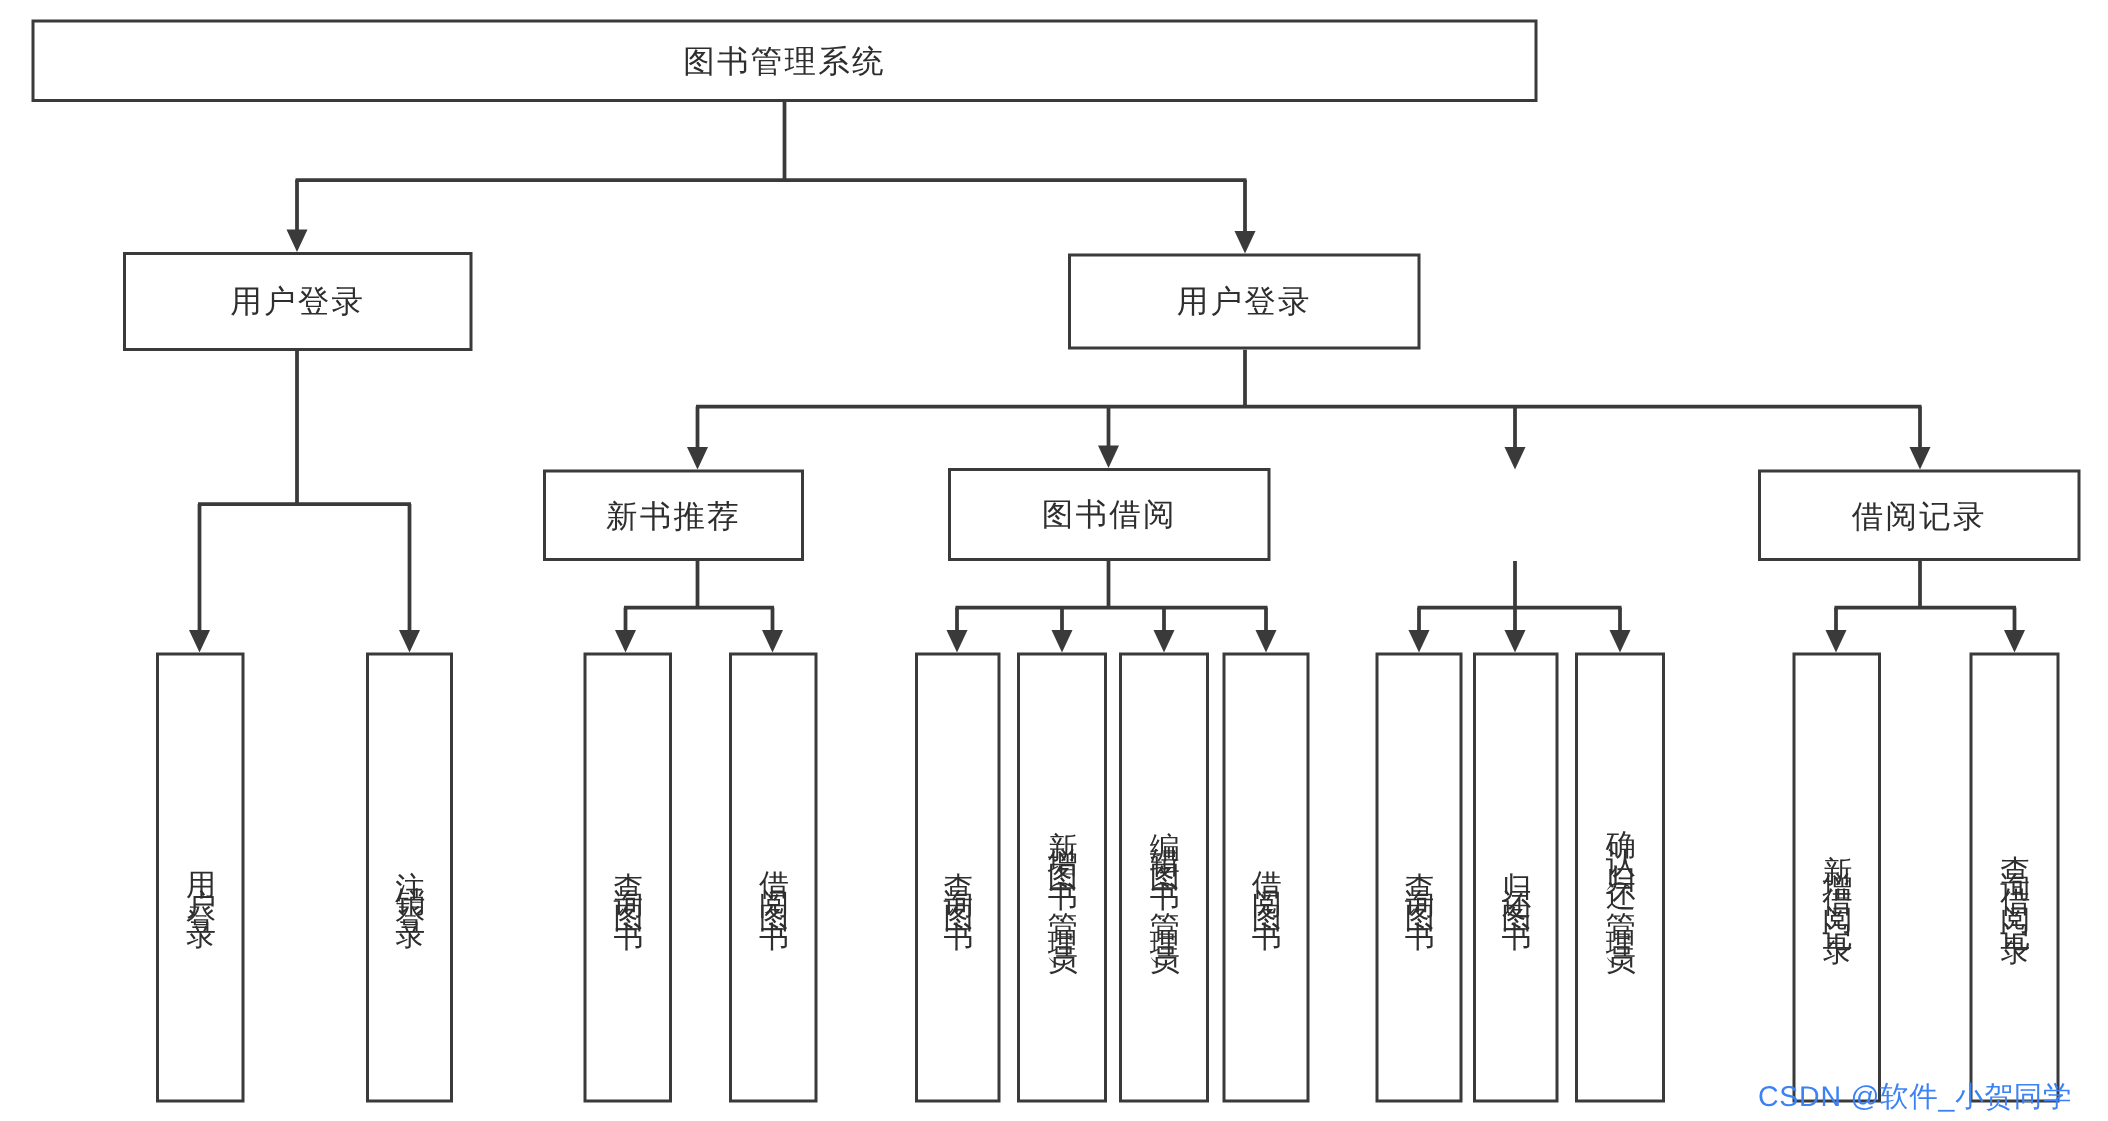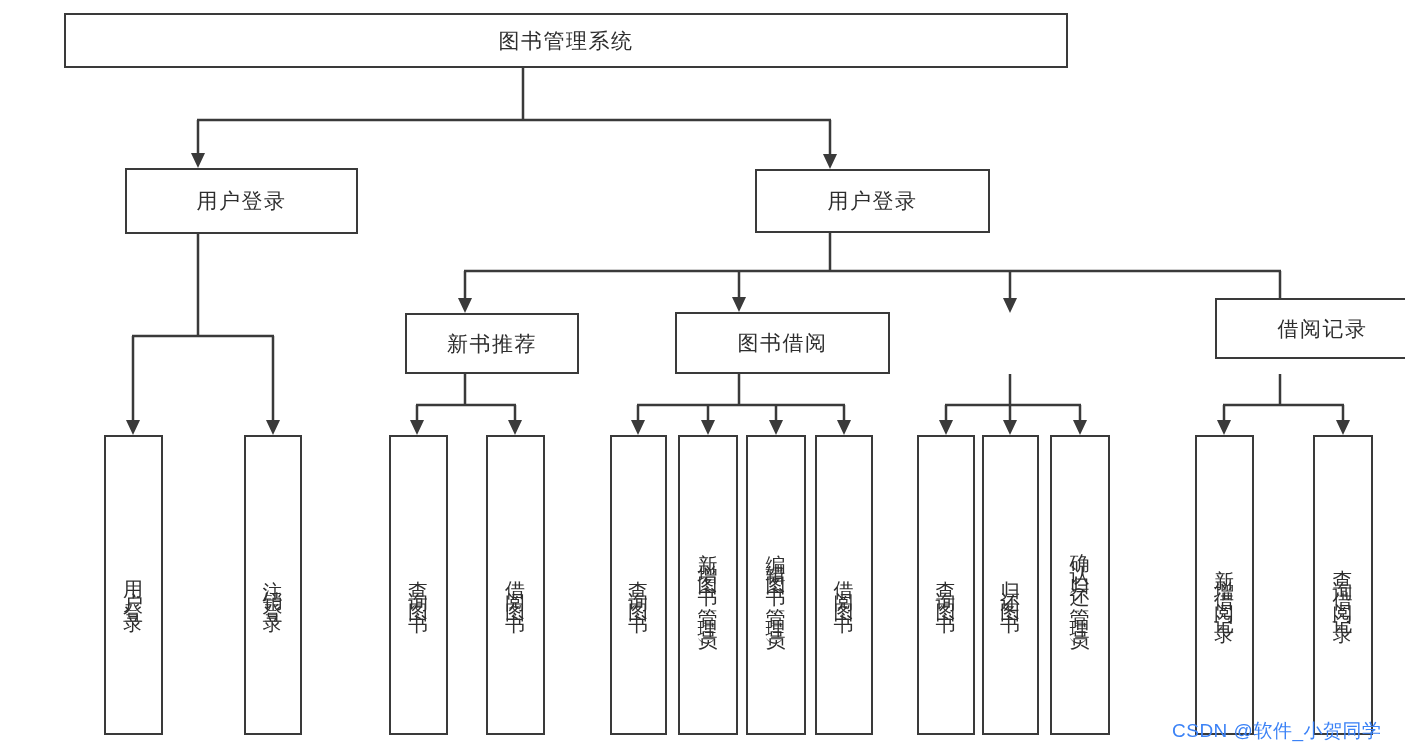--- a/index.html
+++ b/index.html
@@ -29,21 +29,20 @@
     display: flex;
     align-items: center;
     justify-content: center;
     z-index: 2;
   }
 
   .hbox {
     font-size: 21px;
     letter-spacing: 1.5px;
     white-space: nowrap;
-    margin-left: 43px;
   }
 
   .vbox {
     writing-mode: vertical-rl;
     text-orientation: mixed;
     font-size: 20px;
     letter-spacing: 11px;
     line-height: 1;
     padding-top: 4px;
   }
@@ -109,21 +108,21 @@
     </g>
   </svg>
 
   <div class="node hbox" style="left:21px;top:13px;width:1004px;height:55px">图书管理系统</div>
 
   <div class="node hbox" style="left:82px;top:168px;width:233px;height:66px">用户登录</div>
   <div class="node hbox" style="left:712px;top:169px;width:235px;height:64px">用户登录</div>
 
   <div class="node hbox" style="left:362px;top:313px;width:174px;height:61px">新书推荐</div>
   <div class="node hbox" style="left:632px;top:312px;width:215px;height:62px">图书借阅</div>
-  <div class="node hbox" style="left:1172px;top:298px;width:215px;height:61px">借阅记录</div>
+  <div class="node hbox" style="left:1172px;top:313px;width:215px;height:61px">借阅记录</div>
 
   <div class="node vbox" style="left:104px;top:435px;width:59px;height:300px">用户登录</div>
   <div class="node vbox" style="left:244px;top:435px;width:58px;height:300px">注销登录</div>
 
   <div class="node vbox" style="left:389px;top:435px;width:59px;height:300px">查询图书</div>
   <div class="node vbox" style="left:486px;top:435px;width:59px;height:300px">借阅图书</div>
 
   <div class="node vbox" style="left:610px;top:435px;width:57px;height:300px">查询图书</div>
   <div class="node vbox" style="left:678px;top:435px;width:60px;height:300px">新增图书（管理员）</div>
   <div class="node vbox" style="left:746px;top:435px;width:60px;height:300px">编辑图书（管理员）</div>

